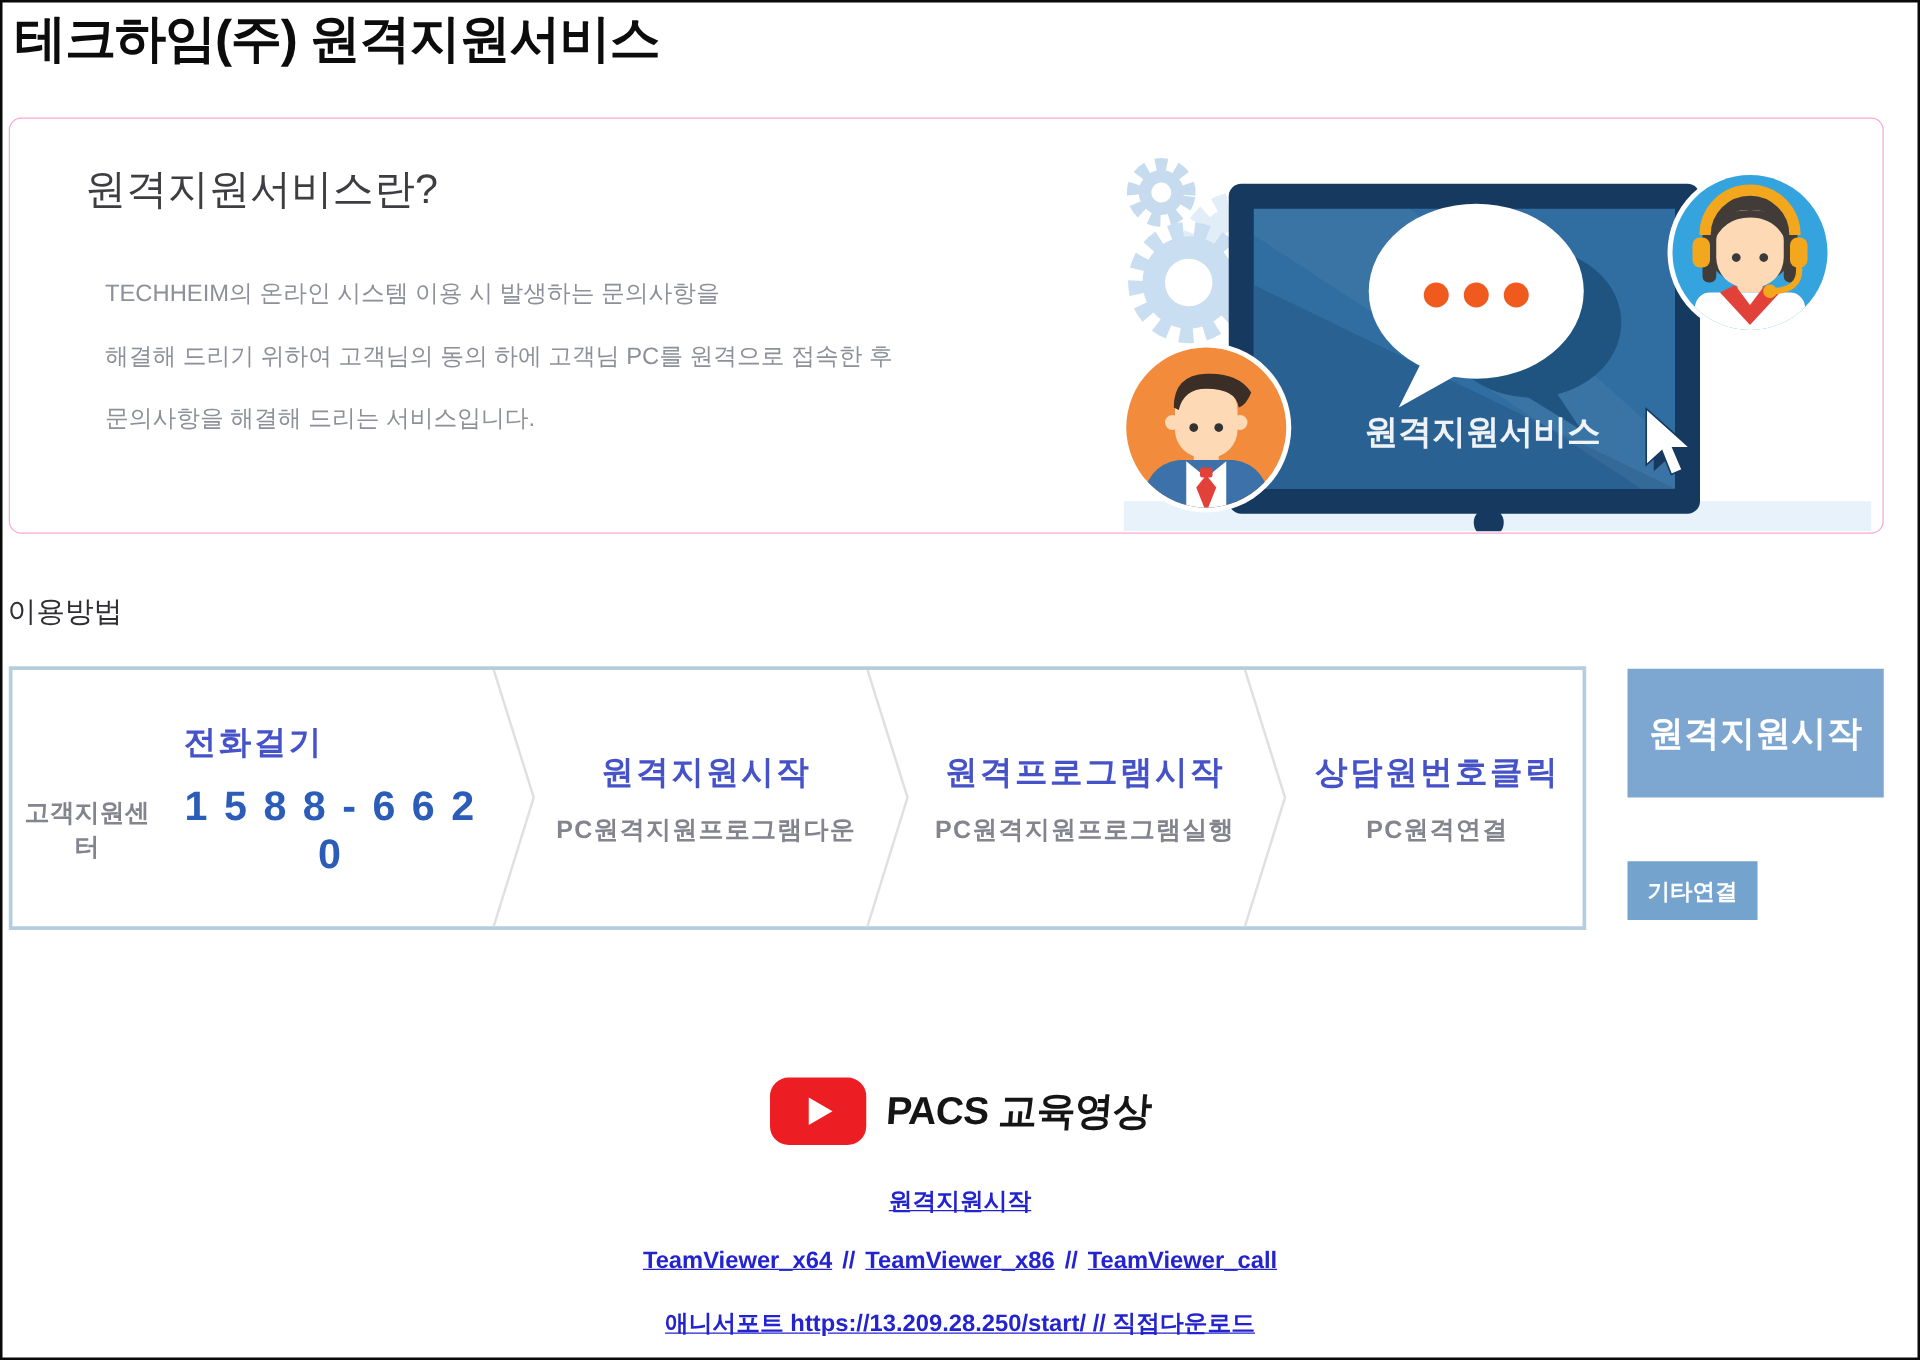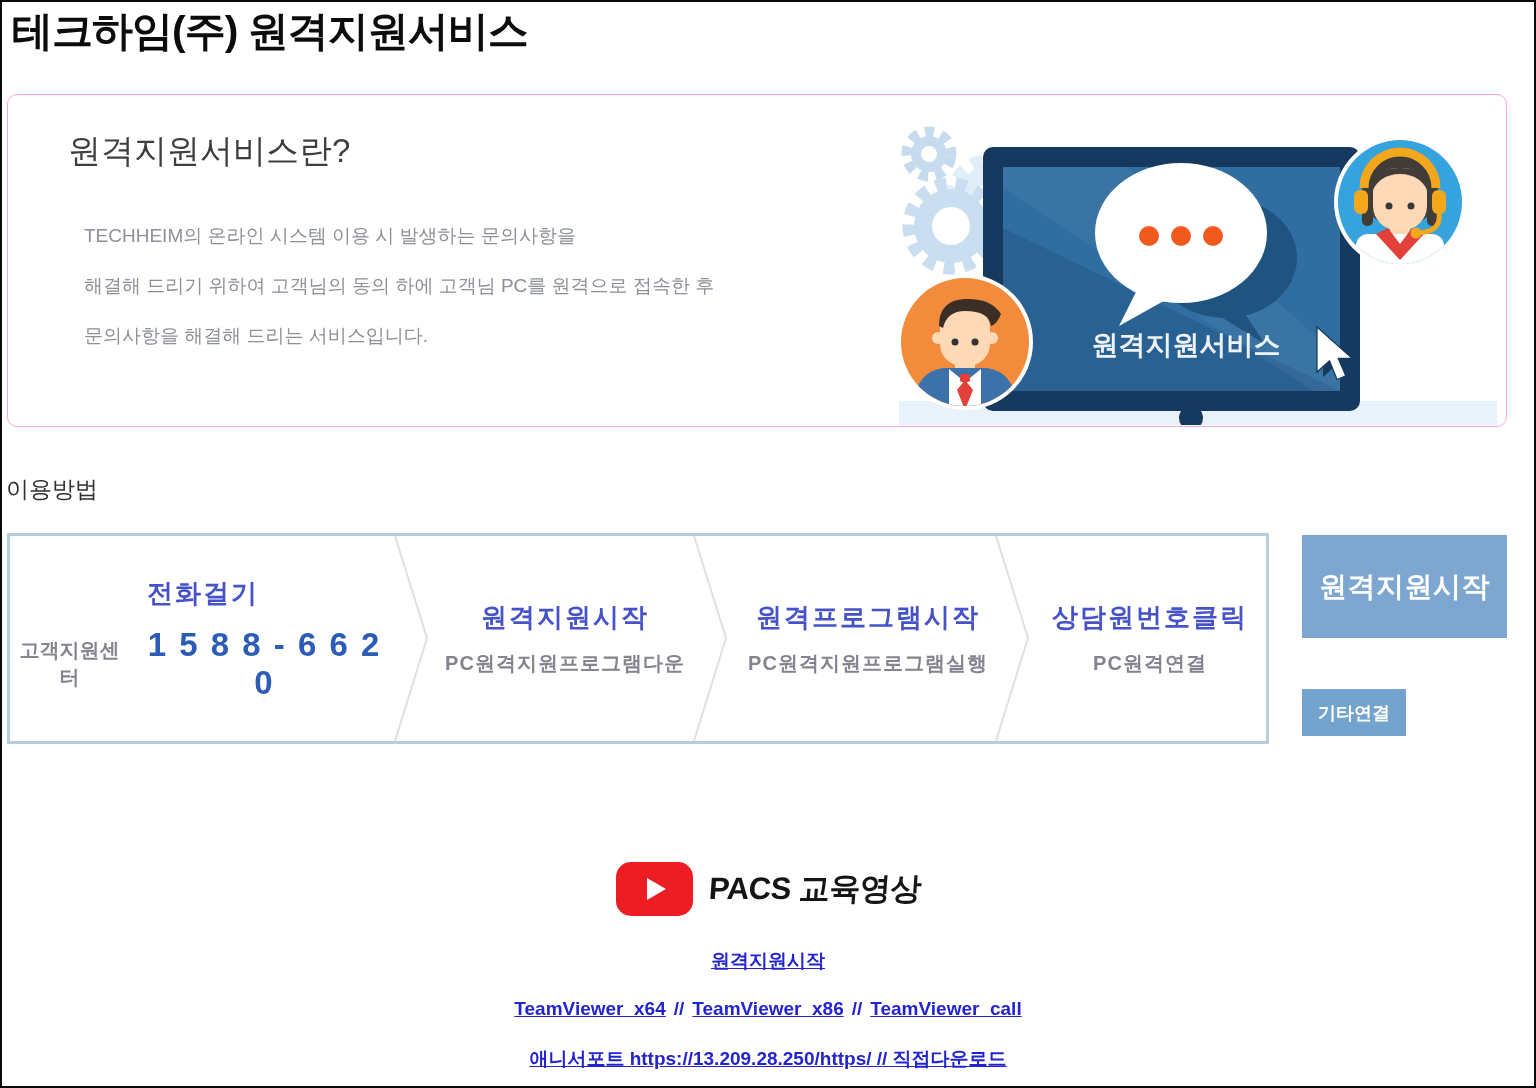--- a/index.html
+++ b/index.html
@@ -238,14 +238,14 @@
 
 <div class="link-row link-row-1">
   <a>원격지원시작</a>
 </div>
 
 <div class="link-row link-row-2">
   <a>TeamViewer_x64</a><span class="link-sep">//</span><a>TeamViewer_x86</a><span class="link-sep">//</span><a>TeamViewer_call</a>
 </div>
 
 <div class="link-row link-row-3">
-  <a>애니서포트 https://13.209.28.250/https/ // 직접다운로드</a>
+  <a>애니서포트 https://13.209.28.250/start/ // 직접다운로드</a>
 </div>
 
 </body></html>

